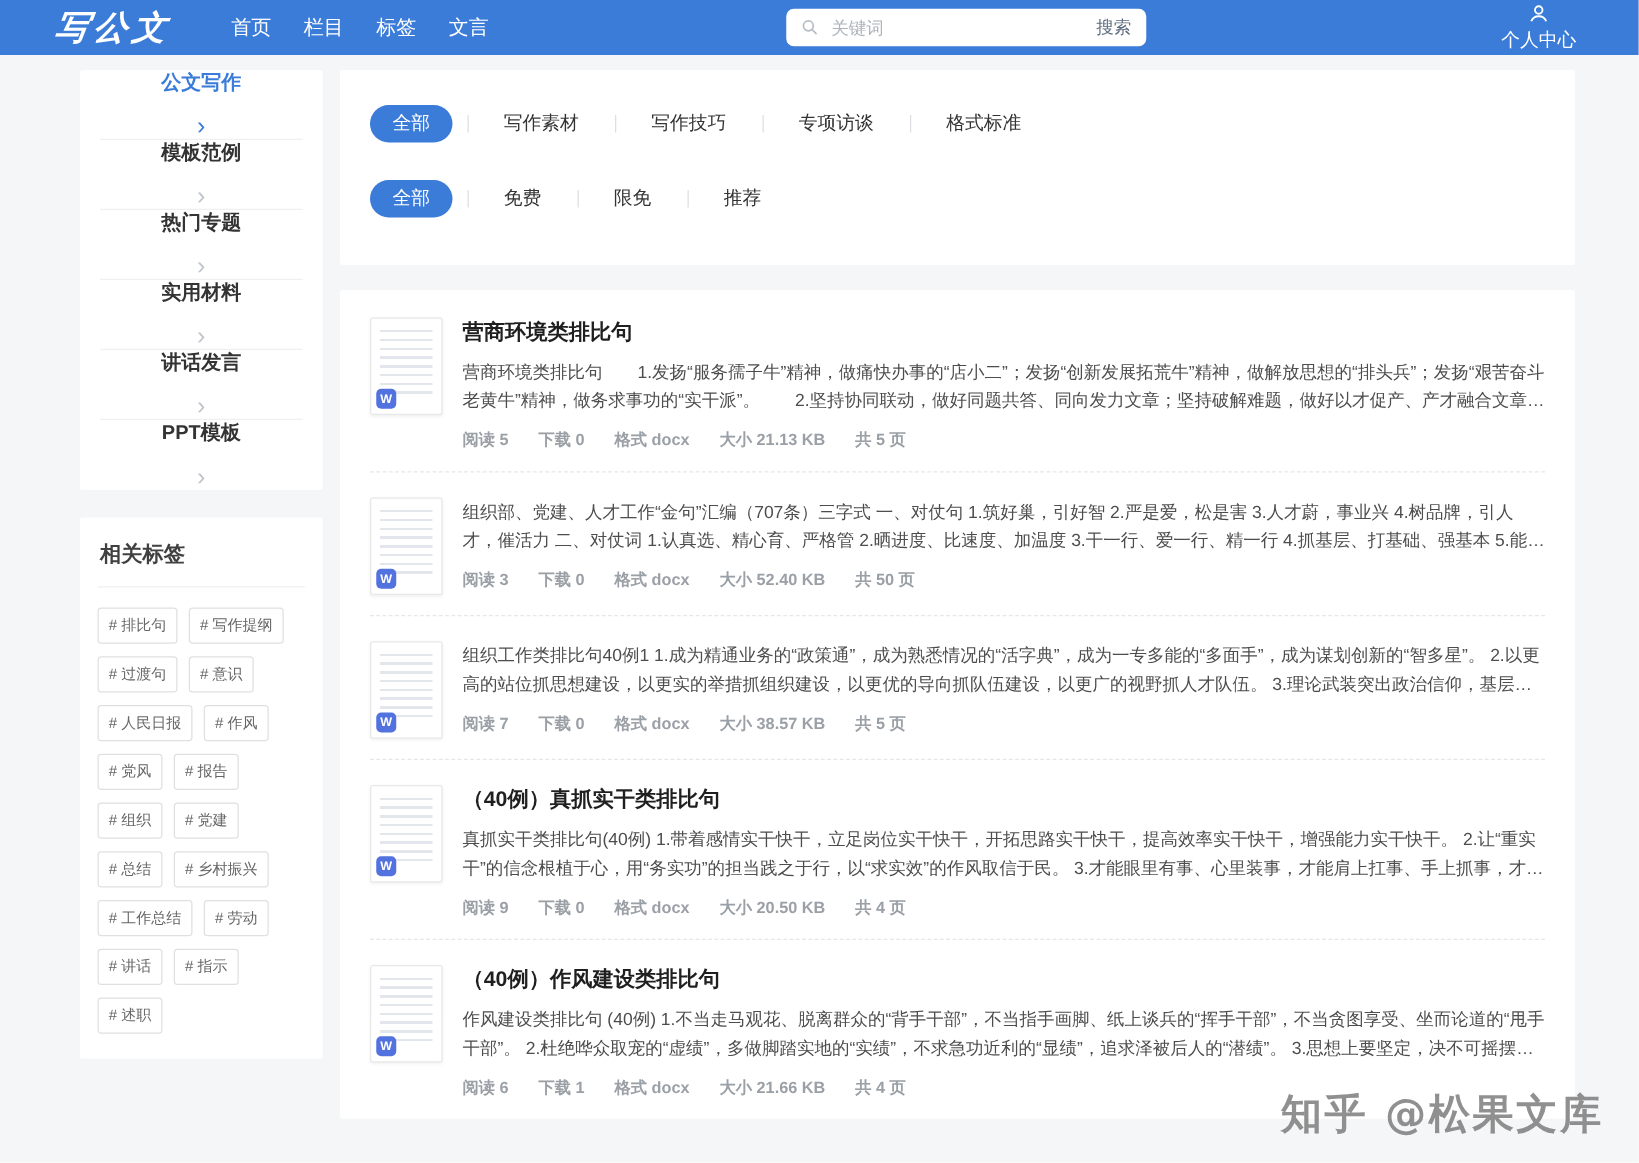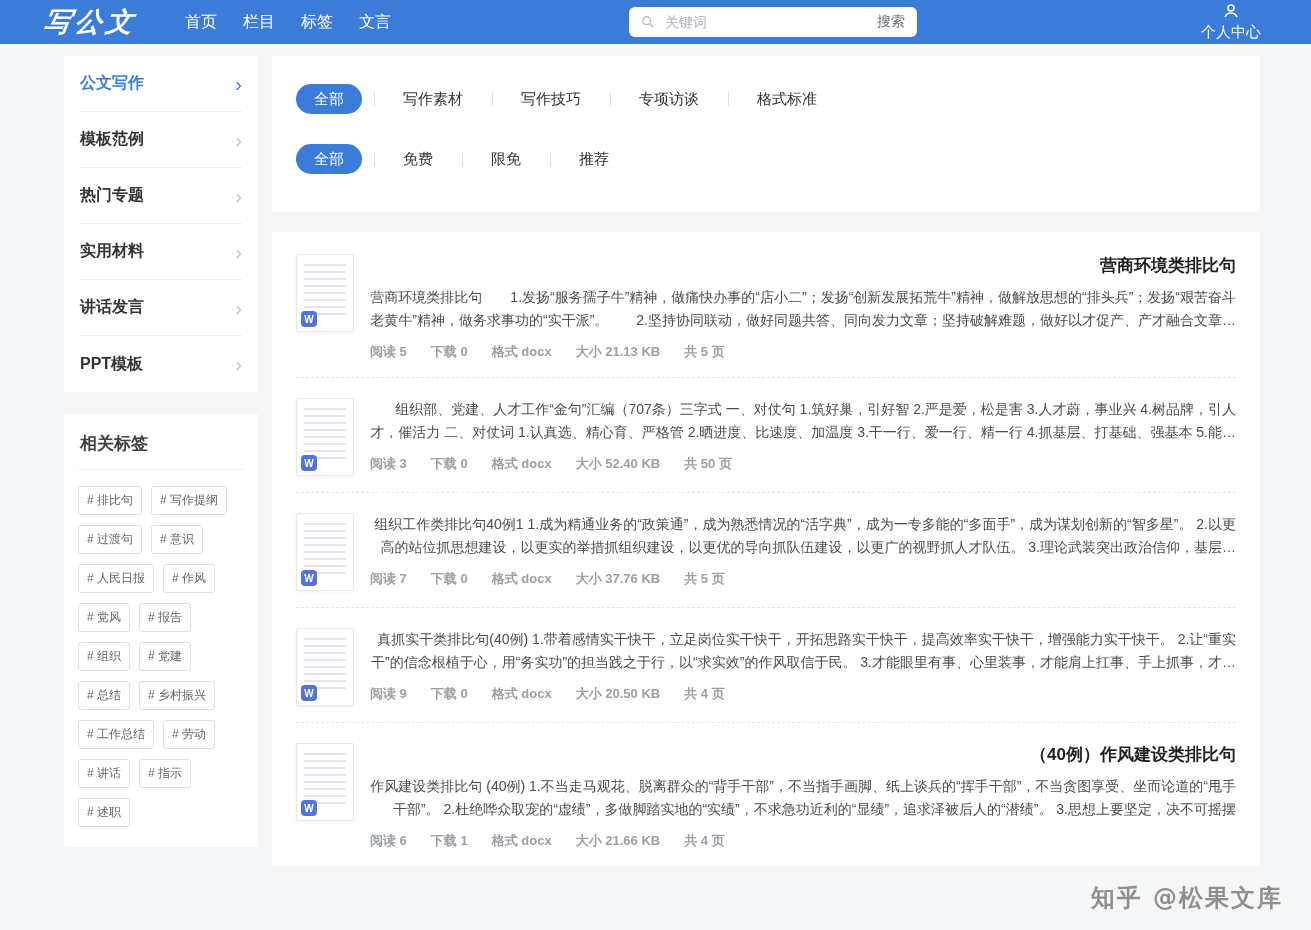--- a/index.html
+++ b/index.html
@@ -47,21 +47,21 @@
   
   .page { display:flex; align-items:flex-start; gap:14px; padding:12px 51px 0 64px; }
   .card { background:#fff; border-radius:2px; }
 
   
   .sidebar { width:194px; flex-shrink:0; }
   .menu-card { padding:0 16px; }
   .menu-item {
     display:flex; justify-content:space-between; align-items:center;
     height:56px; border-bottom:1px solid #f0f0f0;
-    font-size:16px; font-weight:bold; color:#333; cursor:pointer;
+    font-size:16px; font-weight:bold; color:#333; cursor:pointer;flex-direction:column;
   }
   .menu-item:last-child { border-bottom:none; }
   .menu-item .chevron { color:#c0c4cc; font-size:20px; font-weight:normal; line-height:1; }
   .menu-item.active .menu-label, .menu-item.active .chevron { color:#3b7cd9; }
 
   .tags-card { margin-top:22px; padding:16px 14px 20px; }
   .tags-title {
     font-size:17px; font-weight:bold; color:#404040;
     padding:2px 2px 14px; border-bottom:1px solid #f0f0f0; margin-bottom:16px;
   }
@@ -99,32 +99,32 @@
   .thumb-lines {
     position:absolute; left:7px; right:7px; top:9px; bottom:15px;
     background:repeating-linear-gradient(#d9dee7 0 2px, transparent 2px 7px);
     opacity:.75;
   }
   .w-badge {
     position:absolute; left:4px; bottom:4px; width:16px; height:16px;
     background:#5272e0; color:#fff; font-size:10px; font-weight:bold;
     border-radius:4px; display:flex; align-items:center; justify-content:center;
   }
-  .article-body { flex:1; min-width:0;text-align:right; }
+  .article-body { flex:1; min-width:0; }
   .article-title { margin:0 0 9px; font-size:17px; font-weight:bold; color:#1f1f1f; }
   .article-excerpt {
     margin:0 0 11px; font-size:14px; color:#4d4d4d; line-height:23px;
     max-height:46px; overflow:hidden;
     display:-webkit-box; -webkit-line-clamp:2; -webkit-box-orient:vertical;
   }
   .article-meta { display:flex; gap:24px; font-size:13px; color:#9aa0a6;font-weight:bold; }
 
   .watermark {
     position:fixed; right:28px; bottom:16px;
-    font-size:24px; font-weight:bold; letter-spacing:2px;
+    font-size:33px; font-weight:bold; letter-spacing:2px;
     color:rgba(125,125,125,0.85);
     font-family:"DejaVu Sans", sans-serif;
     pointer-events:none;
   }
   svg { display:block; }
 </style>
 </head>
 <body>
 
 <header class="navbar">
@@ -305,32 +305,33 @@
           <div class="thumb">
             <div class="thumb-lines"></div>
             <span class="w-badge">W</span>
           </div>
           <div class="article-body">
             <p class="article-excerpt">组织工作类排比句40例1 1.成为精通业务的“政策通”，成为熟悉情况的“活字典”，成为一专多能的“多面手”，成为谋划创新的“智多星”。 2.以更高的站位抓思想建设，以更实的举措抓组织建设，以更优的导向抓队伍建设，以更广的视野抓人才队伍。 3.理论武装突出政治信仰，基层党建突出政治功...</p>
             <div class="article-meta">
               <span>阅读 7</span>
               <span>下载 0</span>
               <span>格式 docx</span>
-              <span>大小 37.76 KB</span>
+              <span>大小 38.57 KB</span>
               <span>共 5 页</span>
             </div>
           </div>
         </article>
 
         <article class="article">
           <div class="thumb">
             <div class="thumb-lines"></div>
             <span class="w-badge">W</span>
           </div>
           <div class="article-body">
+            <h3 class="article-title">（40例）真抓实干类排比句</h3>
             <p class="article-excerpt">真抓实干类排比句(40例) 1.带着感情实干快干，立足岗位实干快干，开拓思路实干快干，提高效率实干快干，增强能力实干快干。 2.让“重实干”的信念根植于心，用“务实功”的担当践之于行，以“求实效”的作风取信于民。 3.才能眼里有事、心里装事，才能肩上扛事、手上抓事，才能心无旁骛、...</p>
             <div class="article-meta">
               <span>阅读 9</span>
               <span>下载 0</span>
               <span>格式 docx</span>
               <span>大小 20.50 KB</span>
               <span>共 4 页</span>
             </div>
           </div>
         </article>

